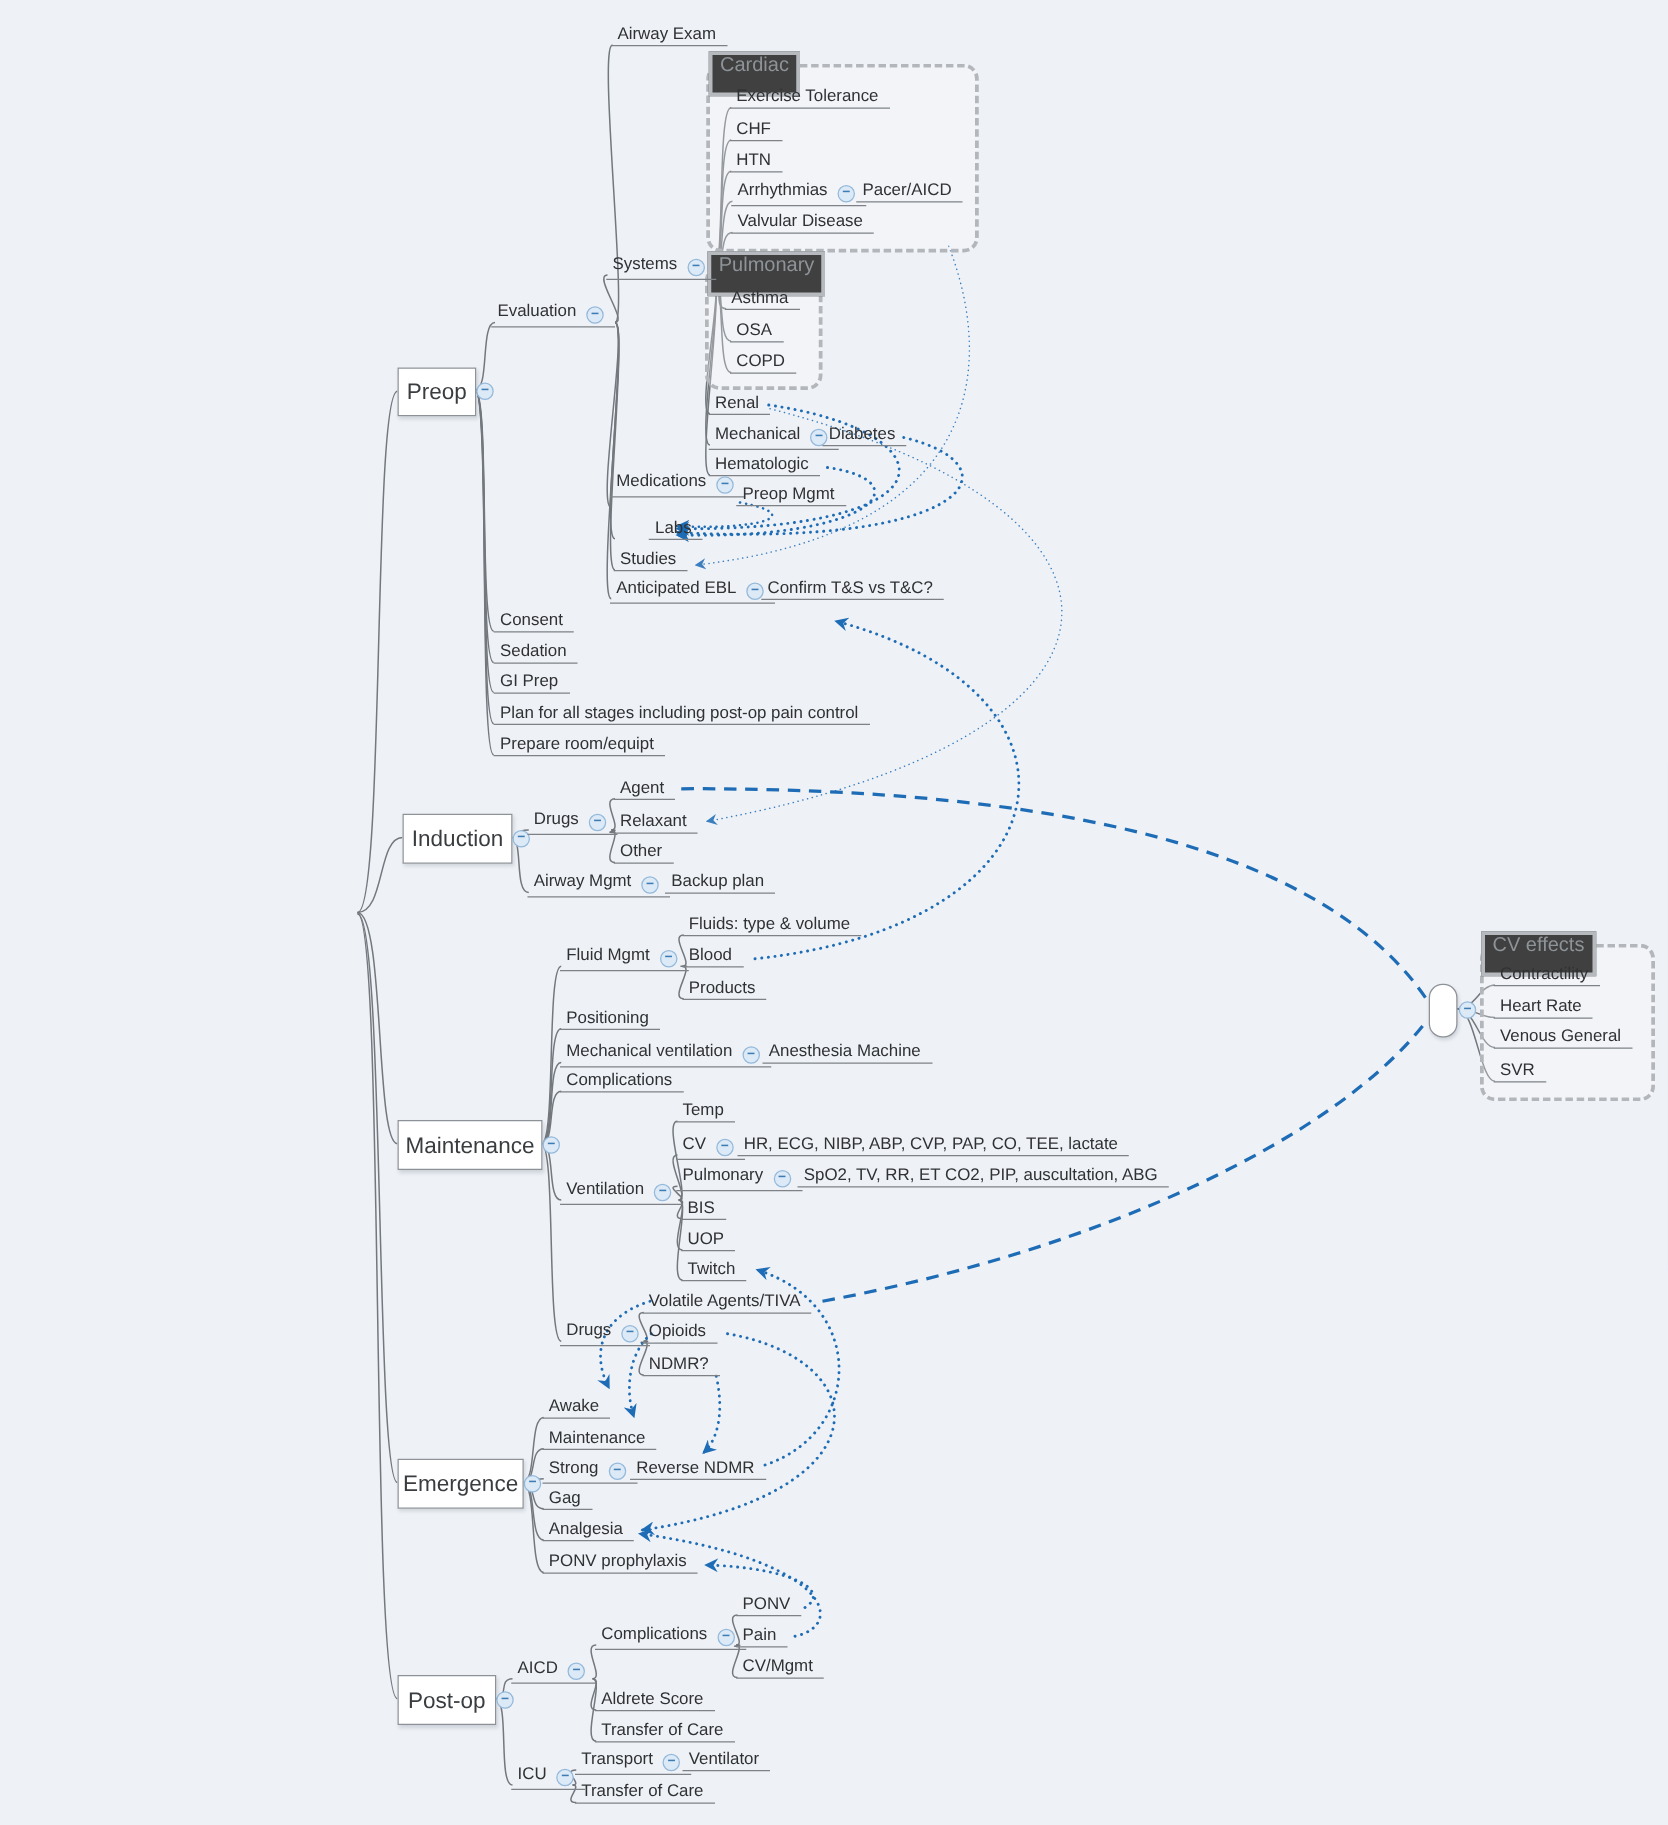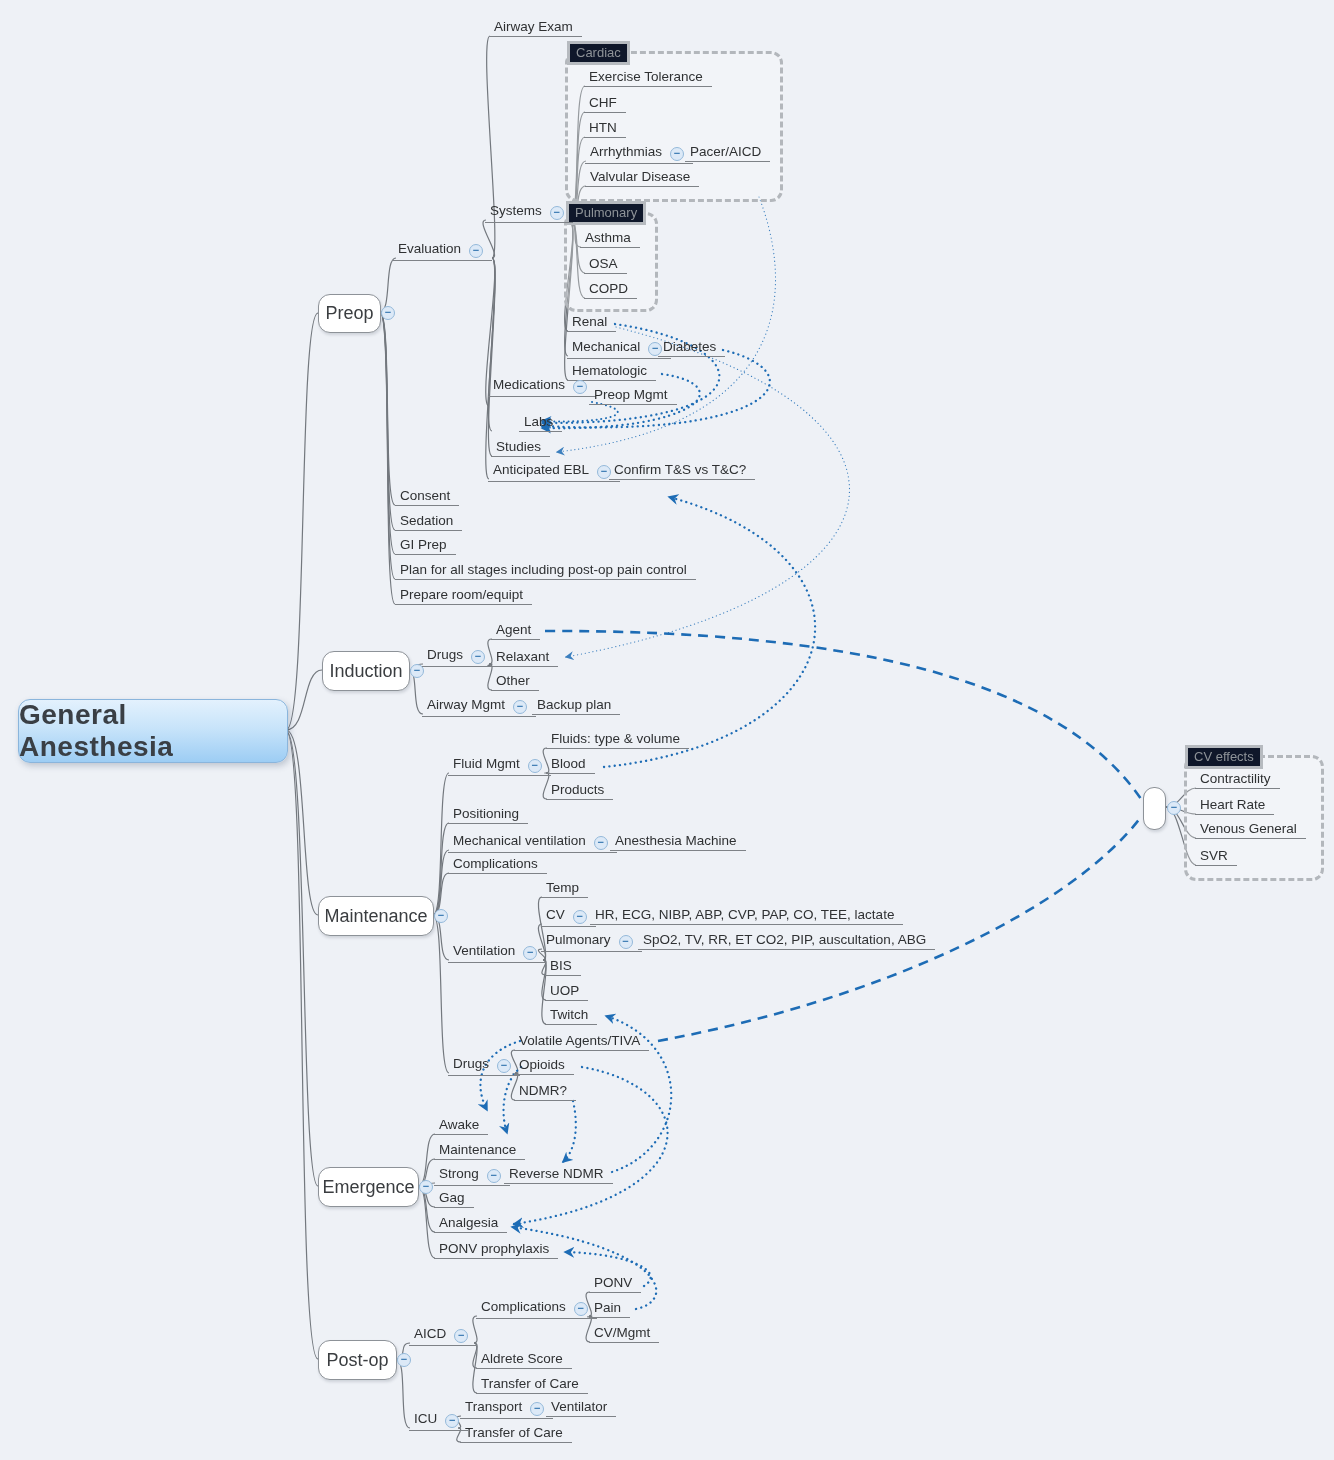--- a/index.html
+++ b/index.html
@@ -7,34 +7,34 @@
        font-family:"Liberation Sans",sans-serif;}
   svg.layer{position:absolute;left:0;top:0;width:1334px;height:1460px;}
   .conn{fill:none;stroke:#73787e;stroke-width:1.2px;}
   .rel{fill:none;stroke:#1d6cb5;}
   .rel.dot{stroke-width:2.3px;stroke-dasharray:0.1 5.2;stroke-linecap:round;}
   .rel.dotsm{stroke-width:2px;stroke-dasharray:0.1 4.6;stroke-linecap:round;}
   .rel.thin{stroke-width:1.2px;stroke-dasharray:0.1 3.8;stroke-linecap:round;opacity:.85;}
   .rel.dash{stroke-width:2.6px;stroke-dasharray:10 7;}
   .t{position:absolute;white-space:nowrap;font-size:13.5px;color:#2f3133;
      line-height:15px;padding:1px 9px 2px 5px;border-bottom:1.2px solid #7e8287;}
-  .box{position:absolute;background:#fff;border:1.2px solid #8d9298;border-radius:12px;
+  .box{position:absolute;background:#fff;border:1.2px solid #8d9298;border-radius:0;
        color:#3a3d40;font-size:18px;display:flex;align-items:center;justify-content:center;
        box-shadow:1px 2px 3px rgba(60,70,90,.18);}
   .root{position:absolute;display:flex;align-items:center;justify-content:center;
         background:linear-gradient(#e3f1fd 0%,#c8e4fa 45%,#9dcdf4 100%);
         border:1.5px solid #8ab5dc;border-radius:12px;box-shadow:2px 3px 6px rgba(50,70,100,.25);
         color:#3a3f45;font-size:28px;font-weight:bold;letter-spacing:.5px;}
   .minus{display:inline-block;width:12px;height:12px;border-radius:50%;background:#dce9f7;
          border:1px solid #94b9da;color:#3e7db4;font-size:11px;line-height:11px;font-weight:bold;
          text-align:center;margin-left:8px;vertical-align:-1px;}
   .minus.abs{position:absolute;margin:0;}
   .grp{position:absolute;border:3px dashed #b3b7bc;border-radius:12px;background:rgba(255,255,255,.25);}
-  .chip{position:absolute;background:#0f172a;border:3px solid #b6babf;color:#8e9398;
-        font-size:13px;line-height:15px;padding:1px 6px 2px;white-space:nowrap;}
+  .chip{position:absolute;background:#404040;border:3px solid #b6babf;color:#8e9398;
+        font-size:16px;line-height:15px;padding:1px 6px 14px;white-space:nowrap;}
   .pill{position:absolute;background:#fff;border:1.2px solid #8d9298;border-radius:11px;
         box-shadow:1px 2px 3px rgba(60,70,90,.18);}
 </style>
 </head>
 <body>
 
 <div id="map">
 
   <svg class="layer">
     <defs>
@@ -148,21 +148,20 @@
     </g>
   </svg>
 
   <div class="grp" style="left:565px;top:51px;width:212px;height:145px"></div>
   <div class="chip" style="left:567px;top:41px">Cardiac</div>
   <div class="grp" style="left:564px;top:212px;width:88px;height:94px"></div>
   <div class="chip" style="left:566px;top:201px">Pulmonary</div>
   <div class="grp" style="left:1184px;top:755px;width:134px;height:120px"></div>
   <div class="chip" style="left:1185px;top:745px">CV effects</div>
 
-  <div class="root" style="left:18px;top:699px;width:268px;height:62px">General Anesthesia</div>
   <div class="box" style="left:318px;top:294px;width:61px;height:37px">Preop</div>
   <span class="minus abs" style="left:381px;top:306px">−</span>
   <div class="box" style="left:322px;top:651px;width:86px;height:38px">Induction</div>
   <span class="minus abs" style="left:410px;top:664px">−</span>
   <div class="box" style="left:318px;top:896px;width:114px;height:38px">Maintenance</div>
   <span class="minus abs" style="left:434px;top:909px">−</span>
   <div class="box" style="left:318px;top:1167px;width:99px;height:38px">Emergence</div>
   <span class="minus abs" style="left:419px;top:1180px">−</span>
   <div class="box" style="left:318px;top:1340px;width:77px;height:38px">Post-op</div>
   <span class="minus abs" style="left:397px;top:1353px">−</span>

